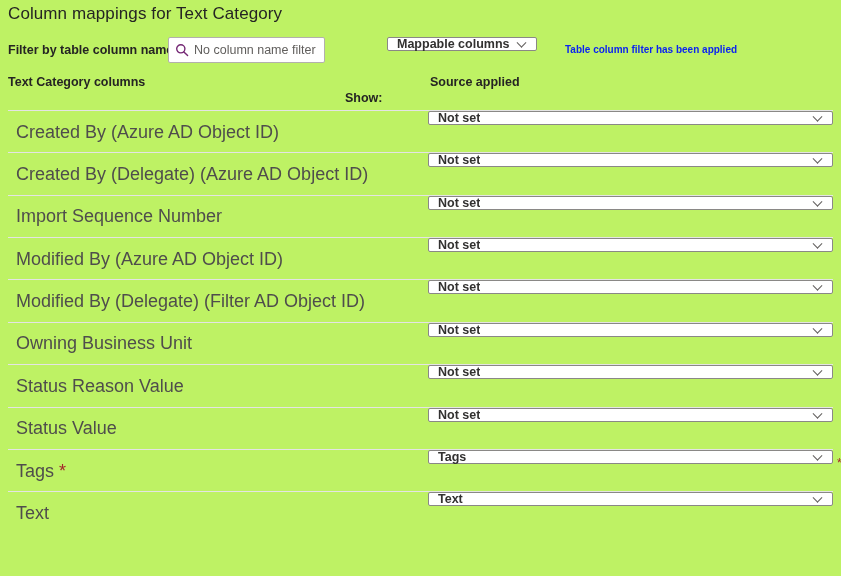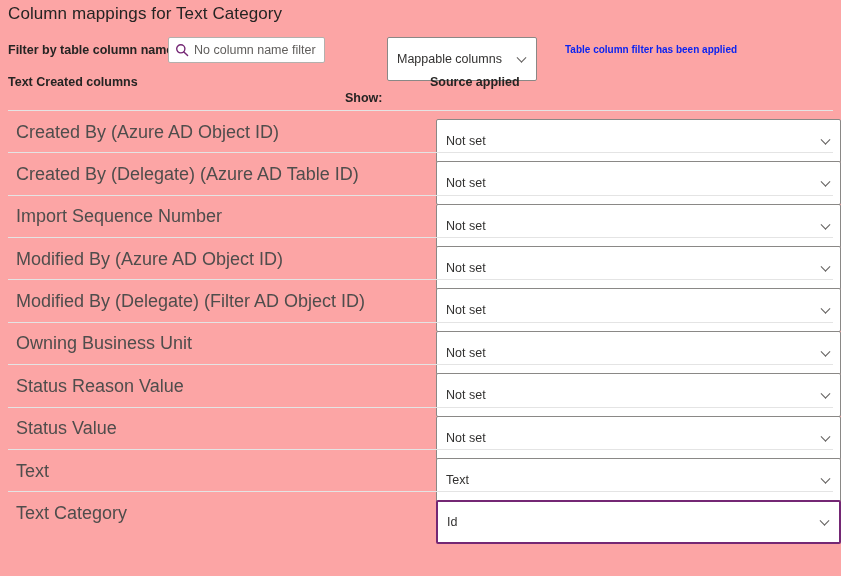--- a/index.html
+++ b/index.html
@@ -8,53 +8,53 @@
     --req:#a4262c;
     --divider:#e4e4e4;
     --border-gray:#8a8886;
     --text-dark:#252423;
     --text-mid:#4f4d4c;
     --text-soft:#605e5c;
   }
   *{margin:0;padding:0;box-sizing:border-box;}
   html,body{background:#fff;}
   body{font-family:"Liberation Sans","DejaVu Sans",sans-serif;}
-  .page{position:relative;width:841px;height:576px;background:#fca5a5;overflow:hidden;}
+  .page{position:relative;width:841px;height:576px;background:#bef264;overflow:hidden;}
 
   .title{position:absolute;left:8px;top:4px;font-size:17px;font-weight:400;color:var(--text-dark);letter-spacing:0.1px;}
 
   
   .filter-bar{position:absolute;left:0;top:37px;height:26px;width:100%;}
   .lbl{position:absolute;top:0;line-height:26px;font-size:12.5px;font-weight:700;color:var(--text-dark);white-space:nowrap;}
   .filter-lbl{left:8px;}
   .show-lbl{left:345px;margin-top:48px;}
 
   .searchbox{position:absolute;left:168px;top:0;width:157px;height:26px;border:1px solid #b3b0ad;border-radius:2px;background:#fff;display:flex;align-items:center;padding:0 6px;overflow:hidden;cursor:text;}
   .search-icon{display:inline-flex;flex:0 0 auto;margin-right:5px;}
   .placeholder{font-size:12.5px;color:var(--text-soft);white-space:nowrap;overflow:hidden;}
 
-  .dropdown{position:absolute;background:#fff;border:1px solid var(--border-gray);border-radius:2px;height:44px;display:flex;align-items:center;padding:0 26px 0 9px;cursor:pointer;}
+  .dropdown{position:absolute;background:#fff;border:1px solid var(--border-gray);border-radius:2px;height:14px;display:flex;align-items:center;padding:0 26px 0 9px;cursor:pointer;font-weight:bold;}
   .dropdown .dd-value{font-size:12.5px;color:#323130;white-space:nowrap;overflow:hidden;}
   .chevron{position:absolute;right:11px;top:50%;width:7px;height:7px;border-right:1.2px solid var(--text-soft);border-bottom:1.2px solid var(--text-soft);transform:translateY(-68%) rotate(45deg);}
   .show-dd{left:387px;top:0;width:150px;}
 
   .notice{position:absolute;left:565px;top:0;line-height:26px;font-size:10px;font-weight:700;color:var(--link);text-decoration:none;cursor:pointer;white-space:nowrap;}
 
   
   .thead{position:absolute;left:0;top:75px;width:100%;height:20px;}
   .th{position:absolute;font-size:12.5px;font-weight:700;color:var(--text-dark);white-space:nowrap;}
   .th-cols{left:8px;}
   .th-source{left:430px;}
 
   
   .rows{position:absolute;left:8px;top:110px;width:825px;}
   .row{position:relative;height:42.36px;border-top:1px solid var(--divider);}
   .row-label{position:absolute;left:8px;top:50%;transform:translateY(-50%);font-size:18px;color:var(--text-mid);white-space:nowrap;}
   .req-star{color:var(--req);}
-  .row-dd{left:420px;top:8px;width:405px;margin-left:8px;}
+  .row-dd{left:420px;top:0;width:405px;}
   .row-dd.selected{border:2px solid var(--accent);}
   .outer-star{position:absolute;left:829px;top:6px;font-size:12px;color:var(--req);}
 </style>
 </head>
 <body>
 
 <div class="page">
 
   <h1 class="title">Column mappings for Text Category</h1>
 
@@ -75,36 +75,36 @@
 
     <div class="dropdown show-dd">
       <span class="dd-value">Mappable columns</span>
       <span class="chevron"></span>
     </div>
 
     <a class="notice">Table column filter has been applied</a>
   </div>
 
   <div class="thead">
-    <span class="th th-cols">Text Created columns</span>
+    <span class="th th-cols">Text Category columns</span>
     <span class="th th-source">Source applied</span>
   </div>
 
   <div class="rows" id="rows">
   <div class="row">
     <span class="row-label"><span class="label-text">Created By (Azure AD Object ID)</span></span>
     <div class="dropdown row-dd">
       <span class="dd-value">Not set</span>
       <span class="chevron"></span>
     </div>
 
   </div>
 
   <div class="row">
-    <span class="row-label"><span class="label-text">Created By (Delegate) (Azure AD Table ID)</span></span>
+    <span class="row-label"><span class="label-text">Created By (Delegate) (Azure AD Object ID)</span></span>
     <div class="dropdown row-dd">
       <span class="dd-value">Not set</span>
       <span class="chevron"></span>
     </div>
 
   </div>
 
   <div class="row">
     <span class="row-label"><span class="label-text">Import Sequence Number</span></span>
     <div class="dropdown row-dd">
@@ -152,33 +152,33 @@
 
   <div class="row">
     <span class="row-label"><span class="label-text">Status Value</span></span>
     <div class="dropdown row-dd">
       <span class="dd-value">Not set</span>
       <span class="chevron"></span>
     </div>
 
   </div>
 
+  <div class="row">
+    <span class="row-label"><span class="label-text">Tags</span><span class="req-star"> *</span></span>
+    <div class="dropdown row-dd">
+      <span class="dd-value">Tags</span>
+      <span class="chevron"></span>
+    </div>
+    <span class="outer-star">*</span>
+  </div>
 
   <div class="row">
     <span class="row-label"><span class="label-text">Text</span></span>
     <div class="dropdown row-dd">
       <span class="dd-value">Text</span>
       <span class="chevron"></span>
     </div>
 
   </div>
 
-  <div class="row">
-    <span class="row-label"><span class="label-text">Text Category</span></span>
-    <div class="dropdown row-dd selected">
-      <span class="dd-value">Id</span>
-      <span class="chevron"></span>
-    </div>
-
-  </div>
 </div>
 
 </div>
 
 </body></html>

